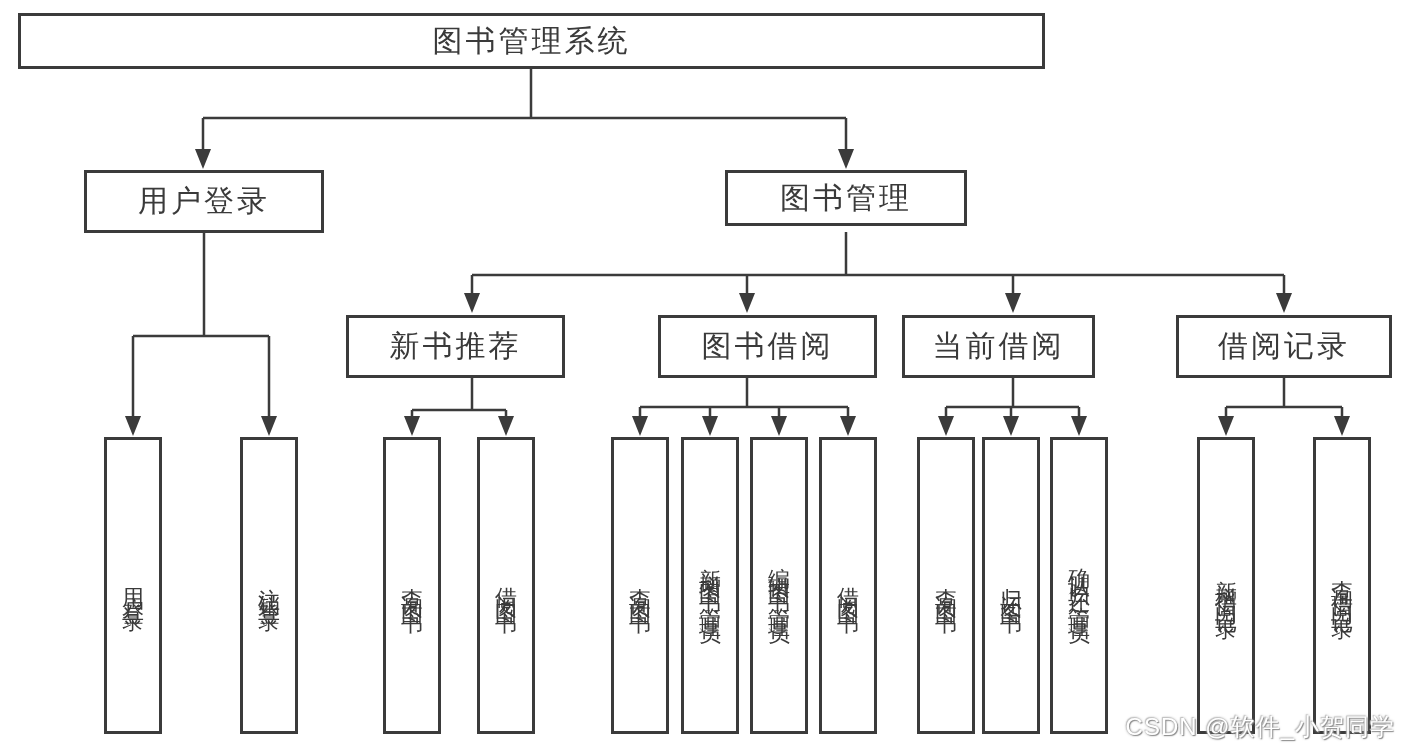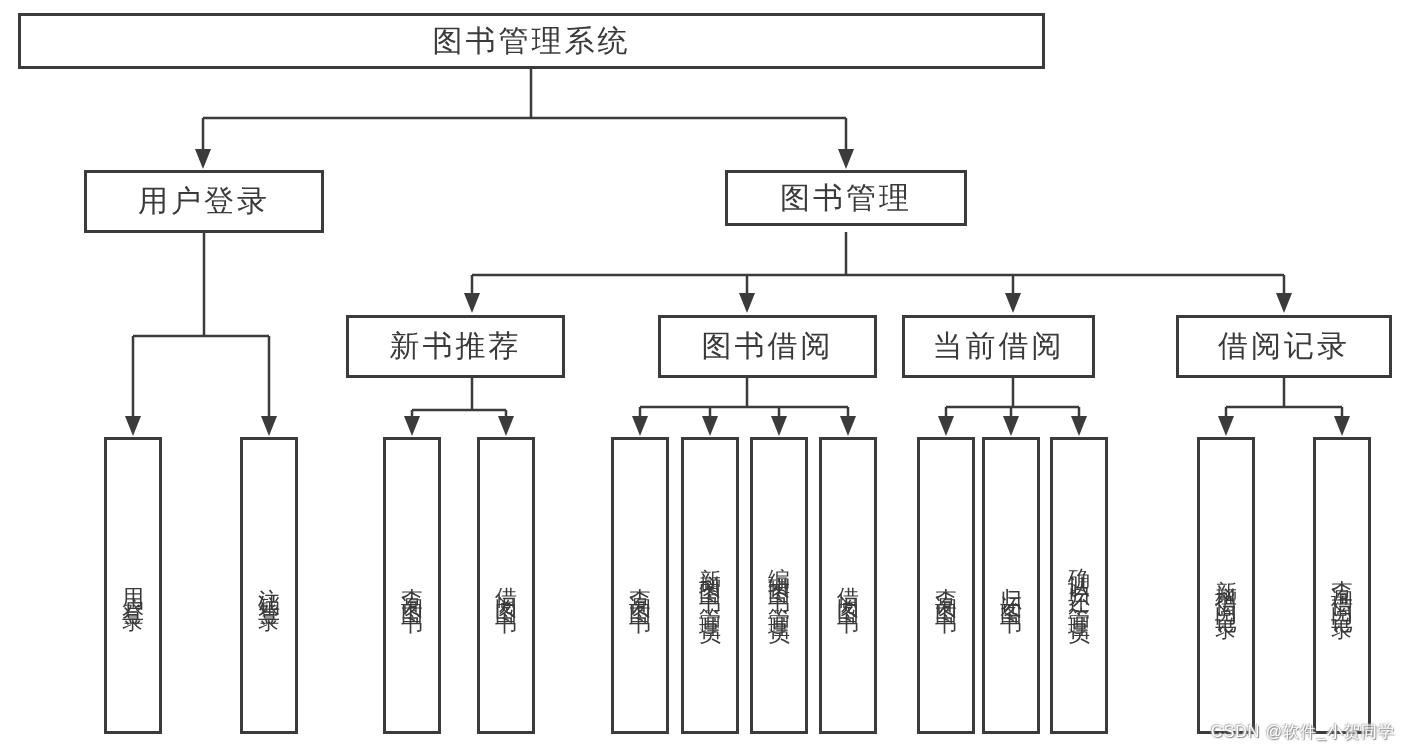--- a/index.html
+++ b/index.html
@@ -44,21 +44,21 @@
     letter-spacing: 8px;
     line-height: 1;
   }
   .node.v .vlabel {
     display: inline-block;
   }
   #watermark {
     position: absolute;
     right: 10px;
     bottom: 4px;
-    font-size: 16px;
+    font-size: 24px;
     letter-spacing: 1px;
     color: #ffffff;
     text-shadow: 1px 1px 1px #8a8a8a, -1px -1px 1px #c0c0c0, 0 0 3px #9a9a9a;
     white-space: nowrap;
   }
 </style>
 </head>
 <body>
 
 <div id="canvas">

